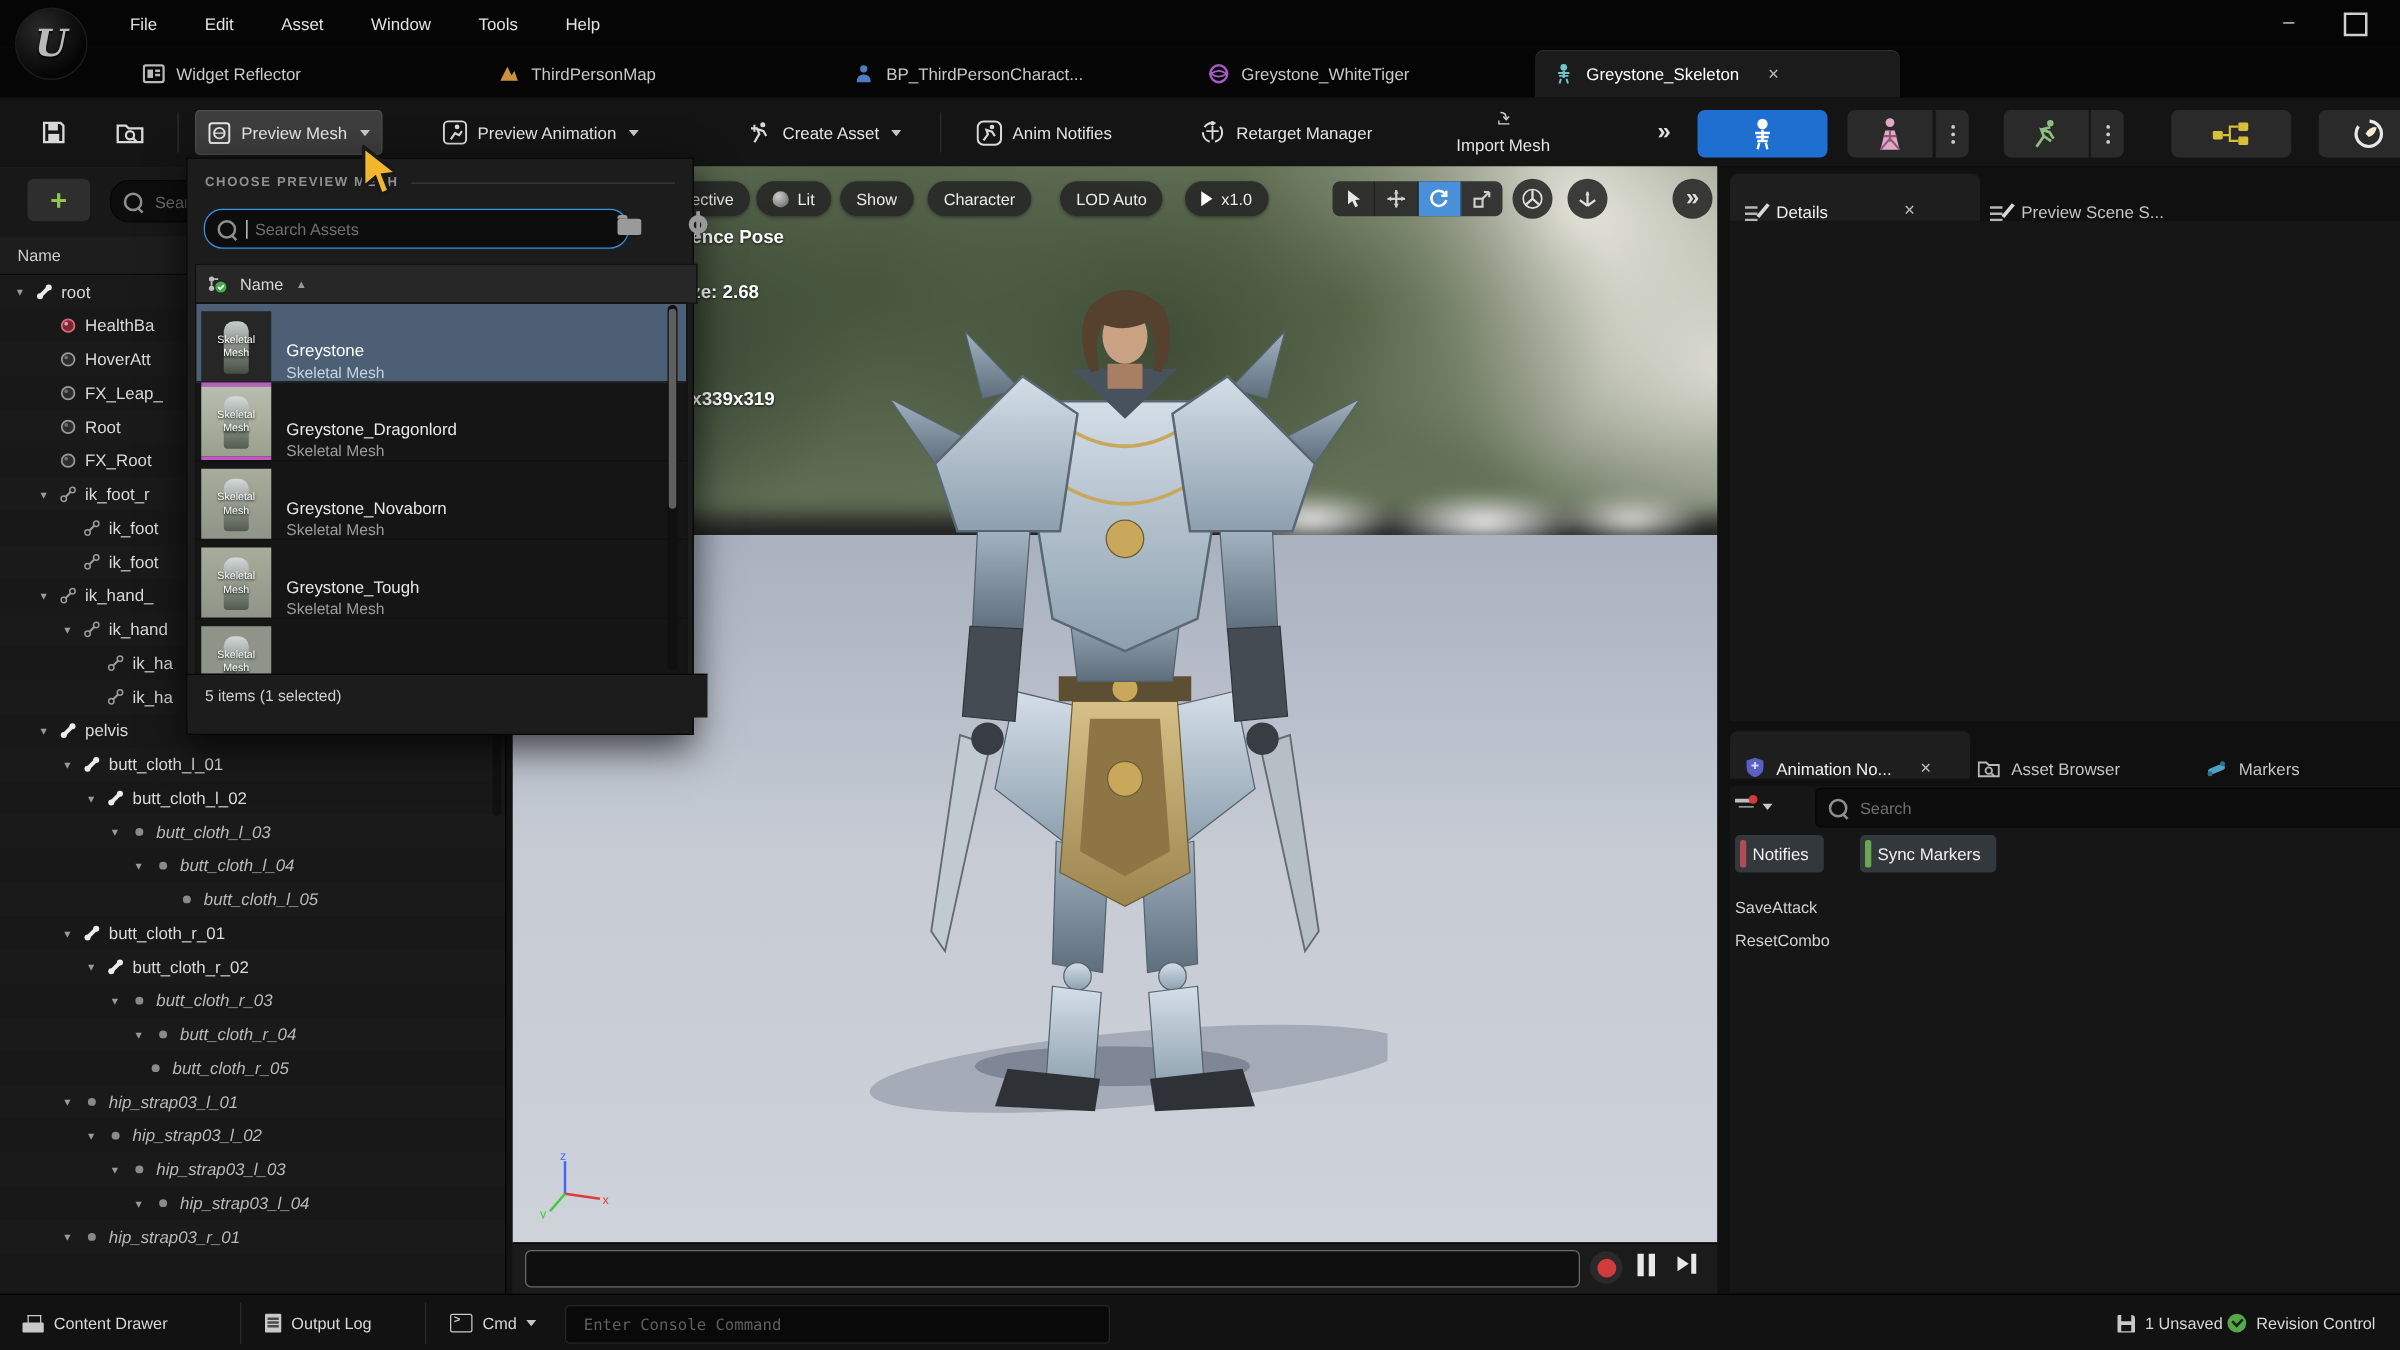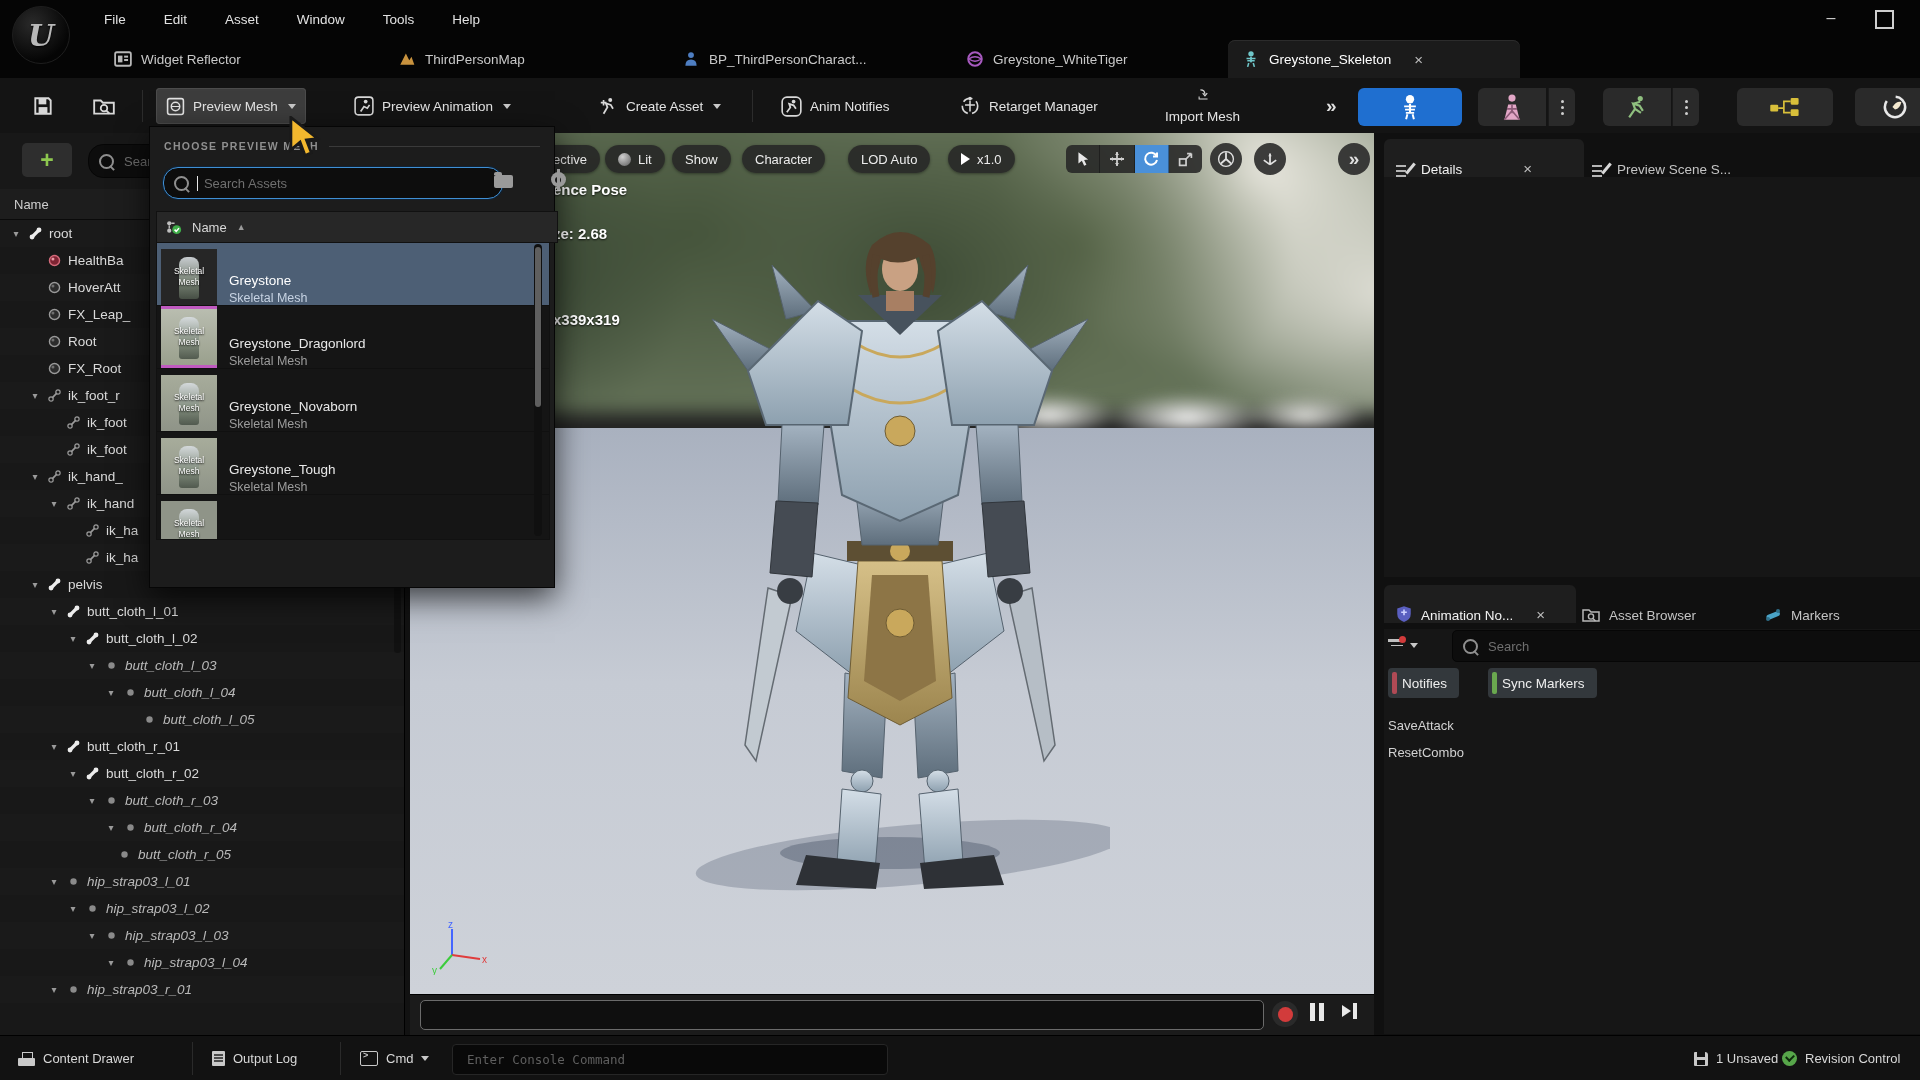--- a/index.html
+++ b/index.html
@@ -1000,19 +1000,22 @@
           </div>
           <div class="dmeta">
             <div class="dname">Greystone_WhiteTiger</div>
             <div class="dtype"></div>
           </div>
         </div>
       </div>
     <div id="dd-scroll" class="abs">
         <i></i>
       </div>
+    <div id="dd-footer" class="abs">
+        <span>5 items (1 selected)</span>
+      </div>
   </div>
 
   <svg id="cursor" class="abs" width="34" height="48" viewBox="0 0 24 34">
     <path d="M2 1 L2 24 L8.5 18.5 L12 28 L16.5 26 L13 17 L21 16 Z" fill="#f2b72e" stroke="#1a1a1a" stroke-width="2"></path>
   </svg>
 
 </div>
 
 </body></html>

